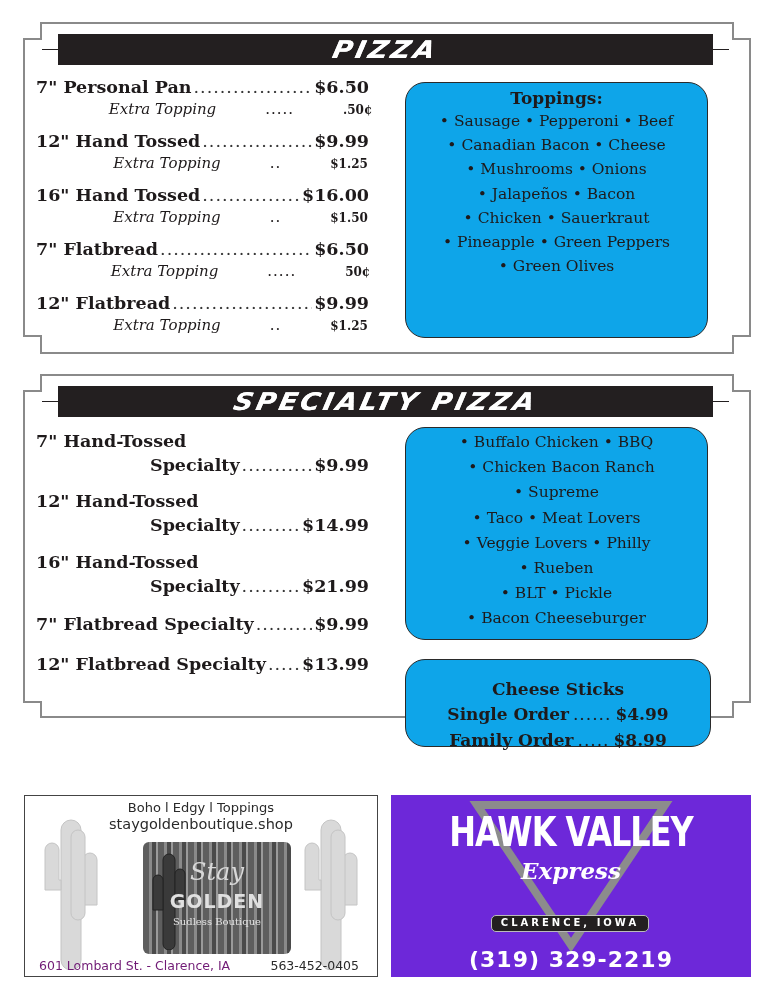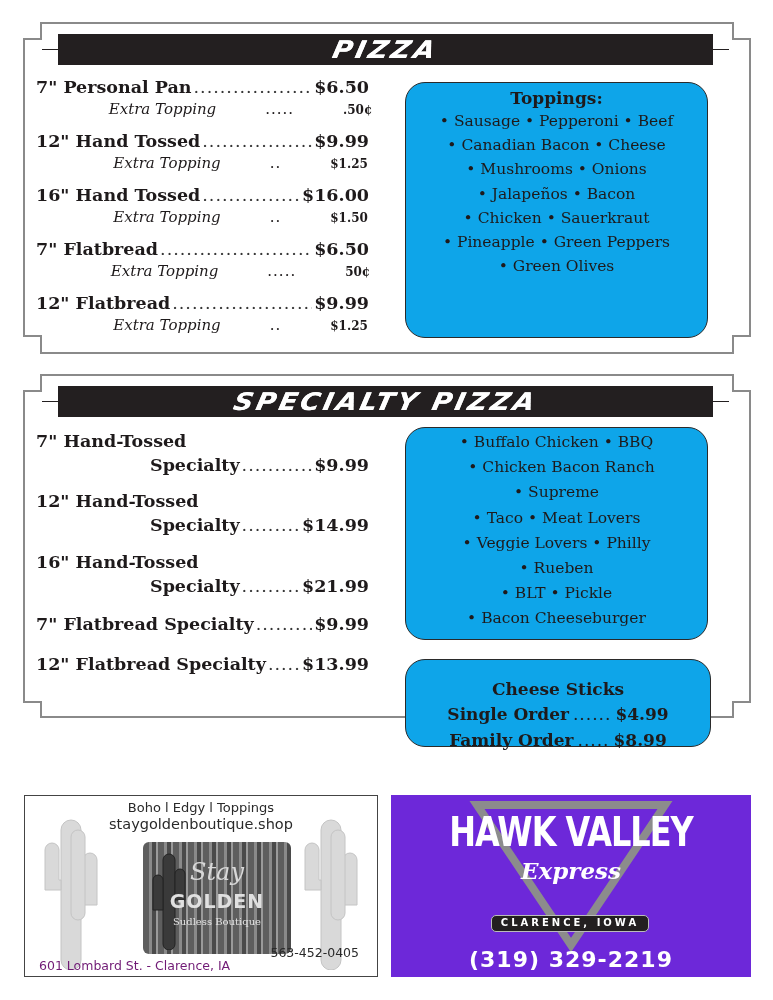--- a/index.html
+++ b/index.html
@@ -46,21 +46,21 @@
   .spec-sub .dots { flex: 1 1 auto; overflow: hidden; font-weight: normal; letter-spacing: 1px; color: #333; margin: 0 2px; }
   .spec-sub .dots::before { content: "................................................................"; }
 
   .cs-row { display: flex; justify-content: center; align-items: baseline; font-weight: bold; font-size: 17px; line-height: 26px; white-space: nowrap; }
   .cs-row .dots { font-weight: normal; letter-spacing: 1px; margin: 0 4px; }
 
   .ad-left { position: absolute; left: 24px; top: 795px; width: 354px; height: 182px; border: 1px solid #444; background: #fff; overflow: hidden; }
   .ad-left .tag { position: absolute; left: 0; right: 0; top: 4px; text-align: center; font-family: "DejaVu Sans", sans-serif; font-size: 13px; color: #2a2a2a; }
   .ad-left .url { position: absolute; left: 0; right: 0; top: 20px; text-align: center; font-family: "DejaVu Sans", sans-serif; font-size: 14.5px; color: #2a2a2a; }
   .ad-left .addr { position: absolute; left: 14px; bottom: 3px; font-family: "DejaVu Sans", sans-serif; font-size: 12.5px; color: #701a75; }
-  .ad-left .phone { position: absolute; right: 18px; bottom: 16px; font-family: "DejaVu Sans", sans-serif; font-size: 12.5px; color: #2a2a2a; }
+  .ad-left .phone { position: absolute; right: 18px; bottom: 3px; font-family: "DejaVu Sans", sans-serif; font-size: 12.5px; color: #2a2a2a; }
   .logo-card { position: absolute; left: 118px; top: 46px; width: 148px; height: 112px;
     background: repeating-linear-gradient(90deg, #5e5e5e 0 6px, #8a8a8a 6px 9px, #4a4a4a 9px 13px, #9a9a9a 13px 15px);
     border-radius: 6px; }
   .logo-card .stay { position: absolute; left: 0; right: 0; top: 16px; text-align: center; font-family: "DejaVu Serif", serif; font-style: italic; font-size: 24px; color: #d8d8d8; }
   .logo-card .golden { position: absolute; left: 0; right: 0; top: 48px; text-align: center; font-family: "DejaVu Sans", sans-serif; font-weight: bold; font-size: 19px; color: #e0e0e0; letter-spacing: 1px; }
   .logo-card .sub { position: absolute; left: 0; right: 0; top: 74px; text-align: center; font-family: "DejaVu Serif", serif; font-size: 10px; color: #e0e0e0; }
 
   .ad-right { position: absolute; left: 391px; top: 795px; width: 360px; height: 182px; background: #6d28d9; overflow: hidden; }
   .ad-right .hv { position: absolute; left: 0; right: 0; top: 18px; text-align: center; font-family: "DejaVu Sans", sans-serif; font-weight: bold; font-size: 32px; color: #ffffff; transform: scaleY(1.25); letter-spacing: -1px; }
   .ad-right .exp { position: absolute; left: 0; right: 0; top: 62px; text-align: center; font-family: "DejaVu Serif", serif; font-weight: bold; font-style: italic; font-size: 23px; color: #ffffff; }

